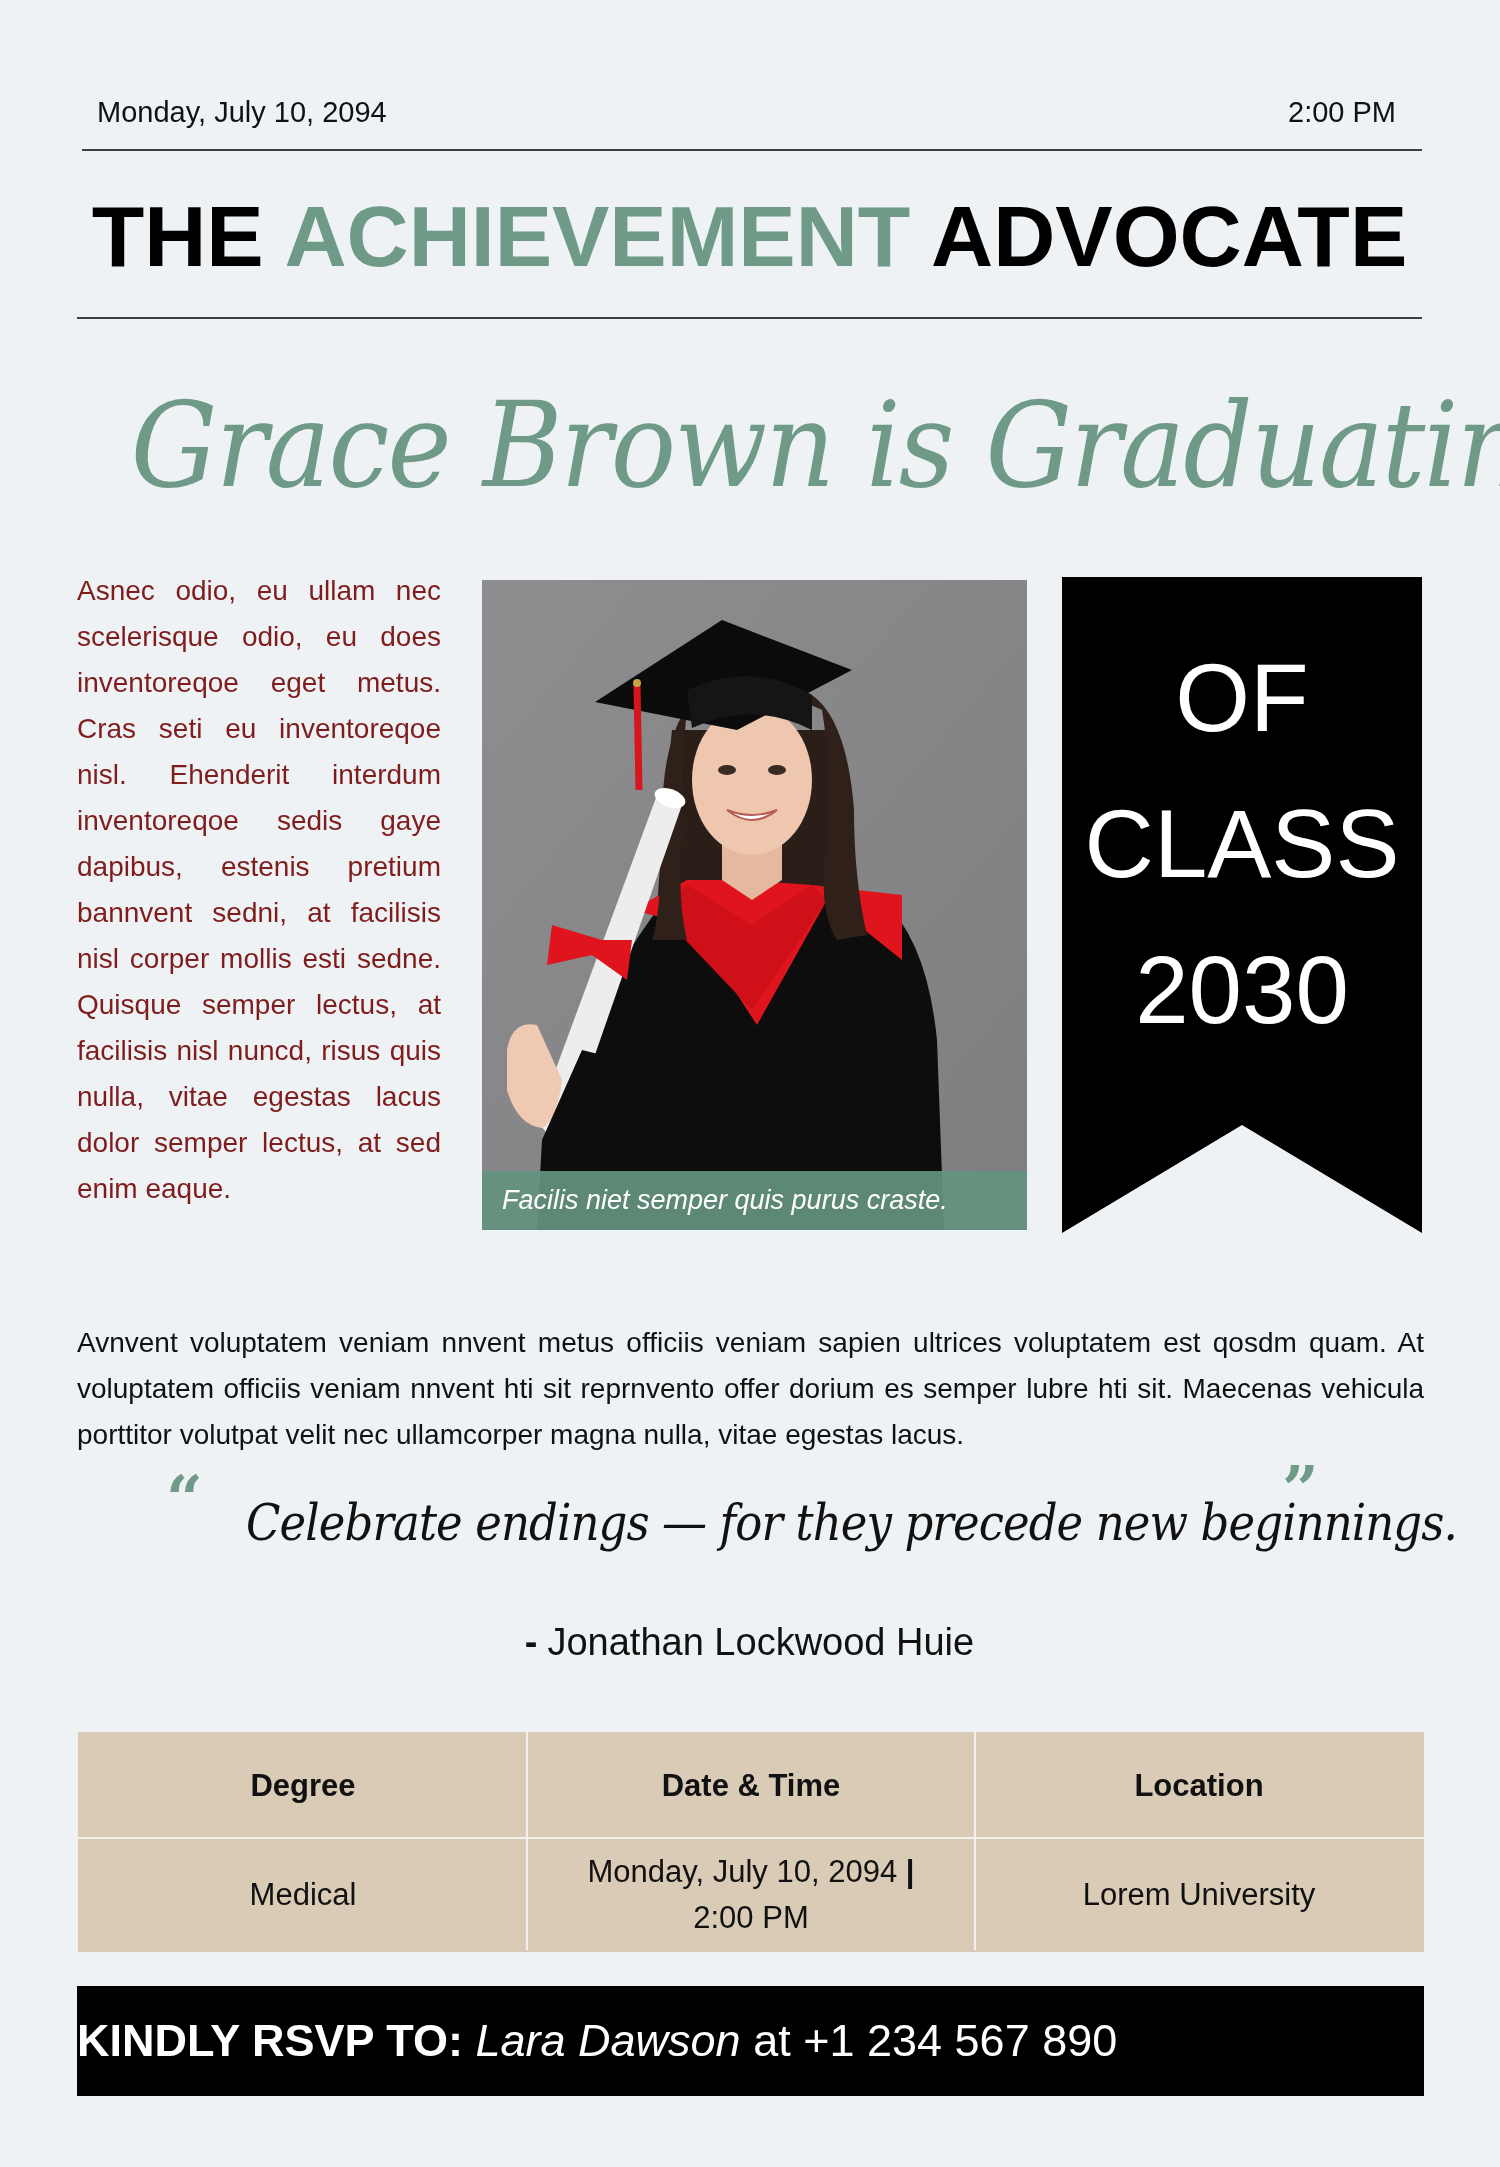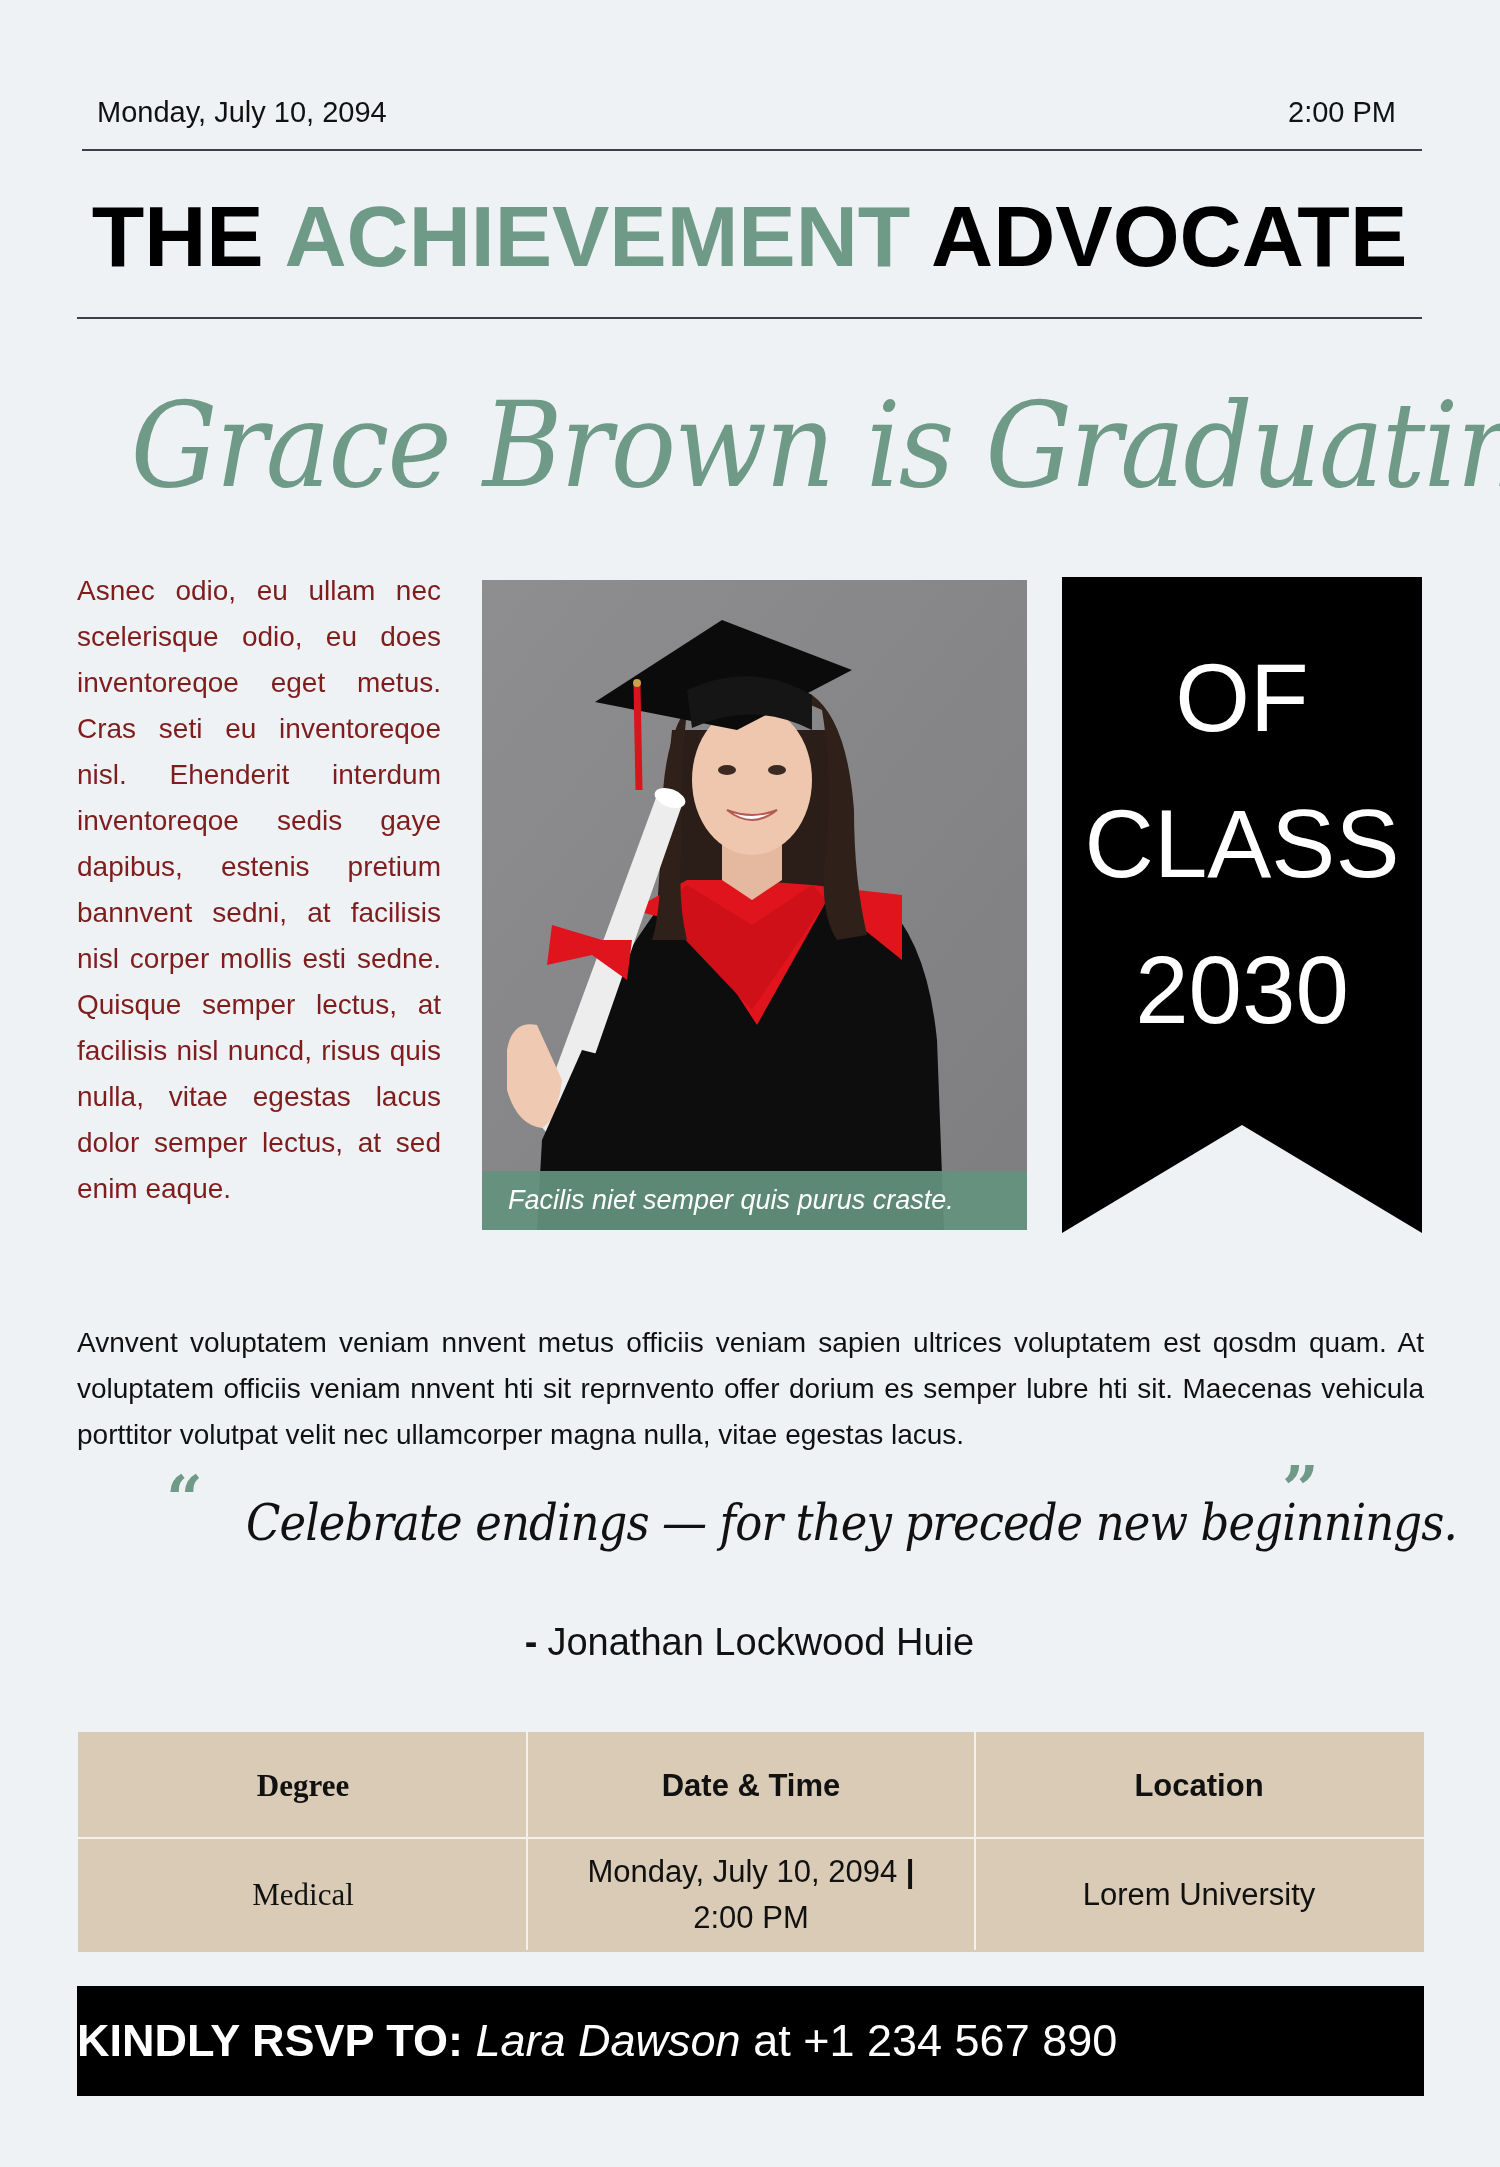--- a/index.html
+++ b/index.html
@@ -25,21 +25,21 @@
     color: #6e9a87; white-space: nowrap; letter-spacing: -2px; transform: scaleX(0.92); transform-origin: center; }
 
   
   .lead-col { left: 77px; top: 568px; width: 364px; font-size: 28px; line-height: 46px;
     text-align: justify; text-align-last: left; color: #7f1d1d; hyphens: none; }
 
   
   .photo { left: 482px; top: 580px; width: 545px; height: 650px; overflow: hidden; background: #8a8a8c; }
   .photo svg { display: block; }
   .caption { left: 0; right: 0; bottom: 0; height: 59px; background: rgba(100,146,126,0.93);
-    color: #fff; font-style: italic; font-size: 27px; line-height: 59px; padding-left: 26px; white-space: nowrap; }
+    color: #fff; font-style: italic; font-size: 27px; line-height: 59px; padding-left: 20px; white-space: nowrap; }
 
   
   .banner { left: 1062px; top: 577px; width: 360px; height: 656px; }
   .banner-text { left: 1062px; top: 625px; width: 360px; text-align: center; color: #fff;
     font-size: 96px; line-height: 146px; }
 
   
   .body-para { left: 77px; top: 1272px; width: 1347px; font-size: 28px; line-height: 46px;
     text-align: justify; color: #111; margin-top: 48px; }
 
@@ -53,21 +53,21 @@
   .quote-author { left: 77px; width: 1345px; top: 1616px; text-align: center; font-size: 38px; line-height: 52px; color: #111; }
   .quote-author .dash { font-weight: bold; margin-right: 10px; }
 
   
   .details { left: 78px; top: 1732px; width: 1346px; border-collapse: collapse; table-layout: fixed; }
   .details td, .details th { background: #d9cbb5; border: 2px solid #f4f1ec; text-align: center; vertical-align: middle;
     font-size: 31px; color: #111; }
   .details th { height: 105px; font-weight: bold; }
   .details td { height: 113px; line-height: 46px; }
   .details tr:first-child th { border-top-color: #d9cbb5; }
-  .details th:first-child, .details td:first-child { border-left-color: #d9cbb5; font-family: Liberation Serif, serif; }
+  .details th:first-child, .details td:first-child { border-left-color: #d9cbb5; }
   .details th:last-child, .details td:last-child { border-right-color: #d9cbb5; }
   .details tr:last-child td { border-bottom-color: #d9cbb5; }
   .pipe { font-weight: bold; }
 
   
   .rsvp { left: 77px; top: 1986px; width: 1347px; height: 110px; background: #000; color: #fff;
     text-align: left; font-size: 45px; line-height: 110px; white-space: nowrap; }
   .rsvp .lbl { font-weight: bold; }
   .rsvp .name { font-style: italic; }
 </style>

